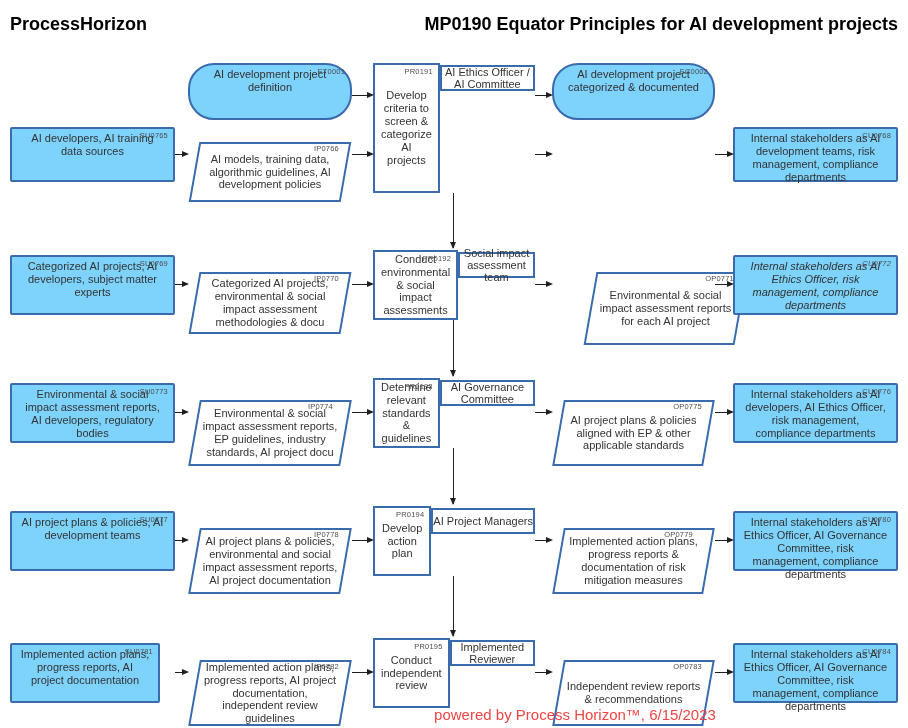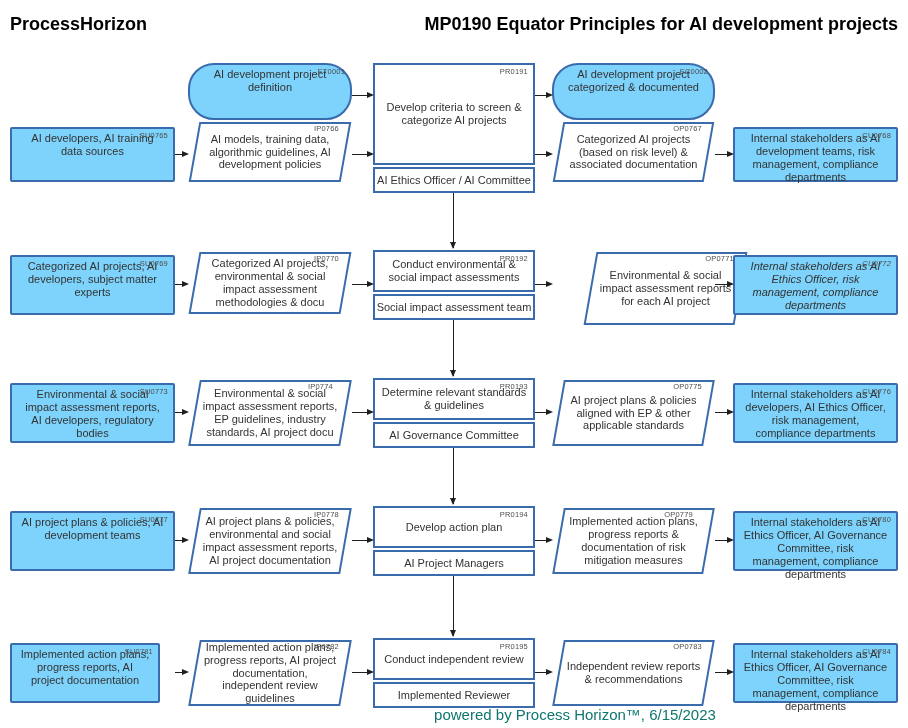--- a/index.html
+++ b/index.html
@@ -3,39 +3,39 @@
 <meta charset="utf-8">
 <style>
   :root { --blue:#3a6bac; --ink:#333333; --code:#4d4d4d; --arrow:#1f1f1f; }
   * { box-sizing:border-box; }
   body { margin:0; background:#ffffff; font-family:"Liberation Sans", sans-serif; }
   #canvas { position:relative; width:908px; height:728px; background:#fff; overflow:hidden; }
 
   .brand { position:absolute; left:10px; top:14px; font-size:18px; font-weight:bold; color:#000; }
   .title { position:absolute; right:10px; top:14px; font-size:18px; font-weight:bold; color:#000; white-space:nowrap; }
   .footer { position:absolute; left:300px; top:706px; width:550px; text-align:center;
-            font-size:15px; color:#0f766e; }
+            font-size:15px; color:#ef4444; }
 
   .row { position:absolute; left:0; width:908px; }
 
   .shape-text { font-size:11px; line-height:1.18; color:var(--ink); text-align:center; }
   .code { position:absolute; top:2px; right:5px; font-size:7.5px; color:var(--code); letter-spacing:0.2px; }
 
   .rect, .oval { position:absolute; border:2px solid var(--blue); background:#7dd3fc;
     display:flex; align-items:flex-start; justify-content:center; padding:3px 8px; }
   .rect { border-radius:2px; }
   .oval { border-radius:26px; padding-bottom:8px; }
 
-  .para { position:absolute; }
+  .para { position:absolute;margin-top:20px; }
   .para-bg { position:absolute; top:0; bottom:0; left:6px; right:6px;
     transform:skewX(-10deg); border:2px solid var(--blue); background:#fff; }
   .para-content { position:absolute; inset:0; display:flex; align-items:center;
     justify-content:center; padding:2px 14px; }
 
-  .proc { position:absolute; display:flex; flex-direction:column; }
+  .proc { position:absolute; display:flex; flex-direction:row; }
   .proc-main { position:relative; flex:1; border:2px solid var(--blue); background:#fff;
     display:flex; align-items:center; justify-content:center; padding:2px 6px; }
   .proc-role { height:26px; margin-top:2px; border:2px solid var(--blue); background:#fff;
     display:flex; align-items:center; justify-content:center;
     font-size:11px; color:var(--ink); text-align:center; }
 
   .ah { position:absolute; height:0; border-top:1.5px solid var(--arrow); }
   .ah::after { content:""; position:absolute; right:-2px; top:-4.2px; width:0; height:0;
     border-left:7px solid var(--arrow); border-top:3.5px solid transparent; border-bottom:3.5px solid transparent; }
   .av { position:absolute; width:0; border-left:1.5px solid var(--arrow); }
@@ -70,27 +70,20 @@
           <span class="shape-text">AI models, training data, algorithmic guidelines, AI development policies</span>
         </div>
     </div>
     <div class="proc" style="left:373px;top:0;width:162px;height:130px;">
       <div class="proc-main">
         <span class="code">PR0191</span>
         <span class="shape-text">Develop criteria to screen &amp; categorize AI projects</span>
       </div>
       <div class="proc-role">AI Ethics Officer / AI Committee</div>
     </div>
-    <div class="para" style="left:552px;top:59px;width:163px;height:60px;">
-      <div class="para-bg"></div>
-      <span class="code" style="right:13px;">OP0767</span>
-      <div class="para-content">
-          <span class="shape-text">Categorized AI projects (based on risk level) &amp; associated documentation</span>
-        </div>
-    </div>
     <div class="rect" style="left:733px;top:64px;width:165px;height:55px;">
       <span class="code">CU0768</span>
       <span class="shape-text">Internal stakeholders as AI development teams, risk management, compliance departments</span>
     </div>
     <div class="ah" style="left:352px;top:32px;width:20px;"></div>
     <div class="ah" style="left:535px;top:32px;width:16px;"></div>
     <div class="ah" style="left:175px;top:91px;width:12px;"></div>
     <div class="ah" style="left:352px;top:91px;width:20px;"></div>
     <div class="ah" style="left:535px;top:91px;width:16px;"></div>
     <div class="ah" style="left:715px;top:91px;width:17px;"></div>

